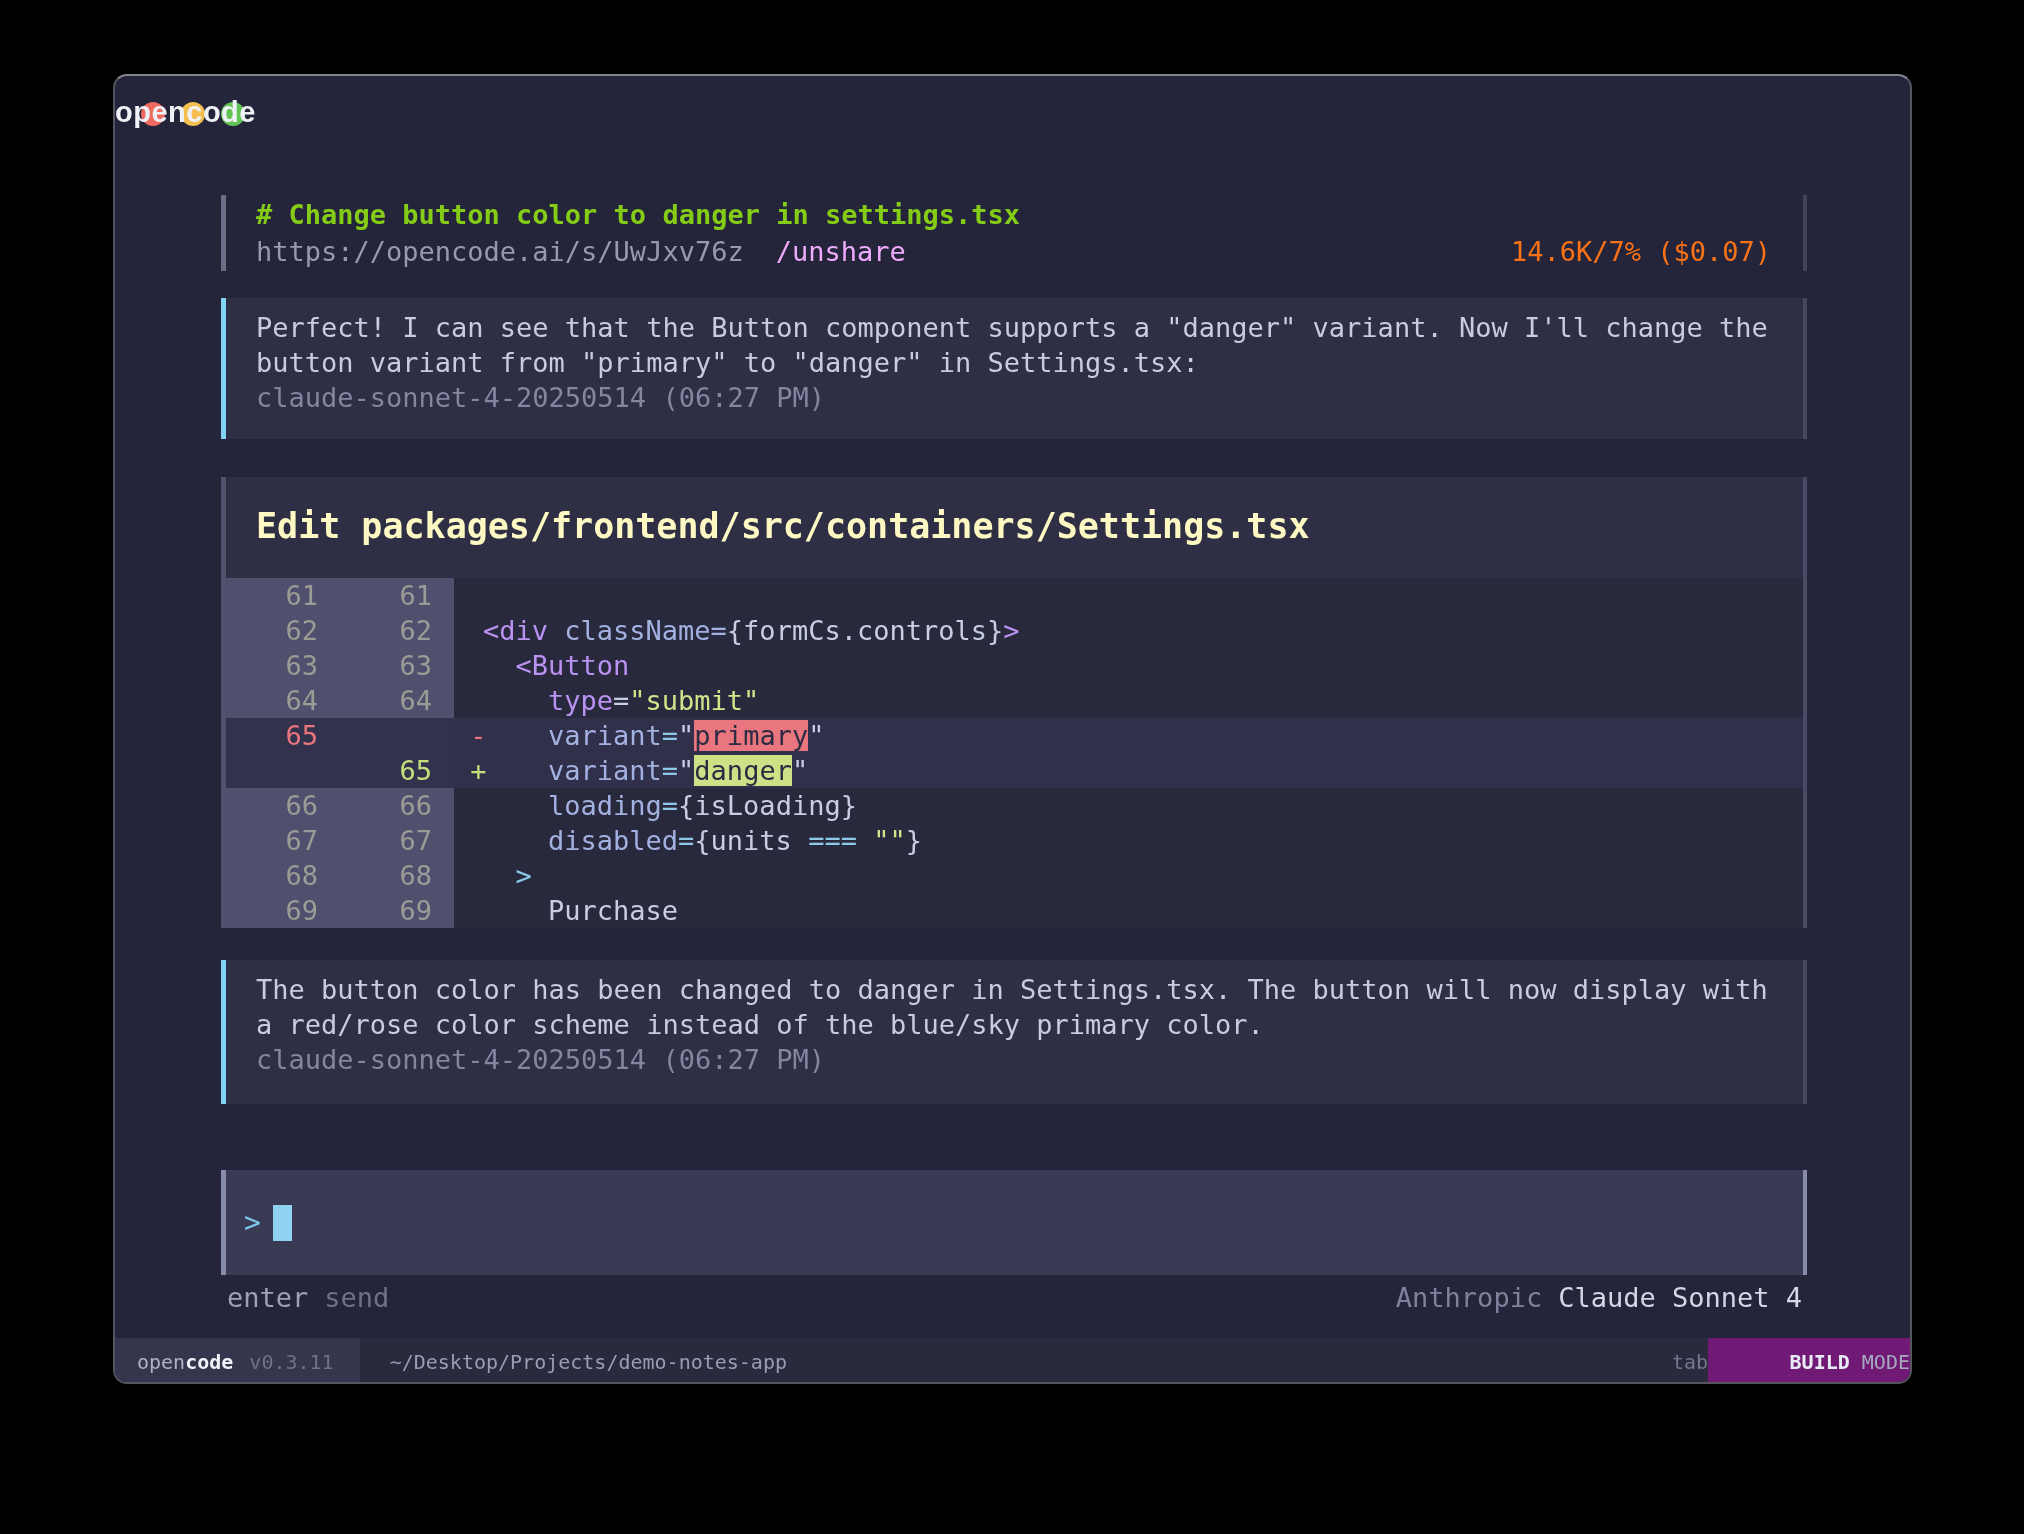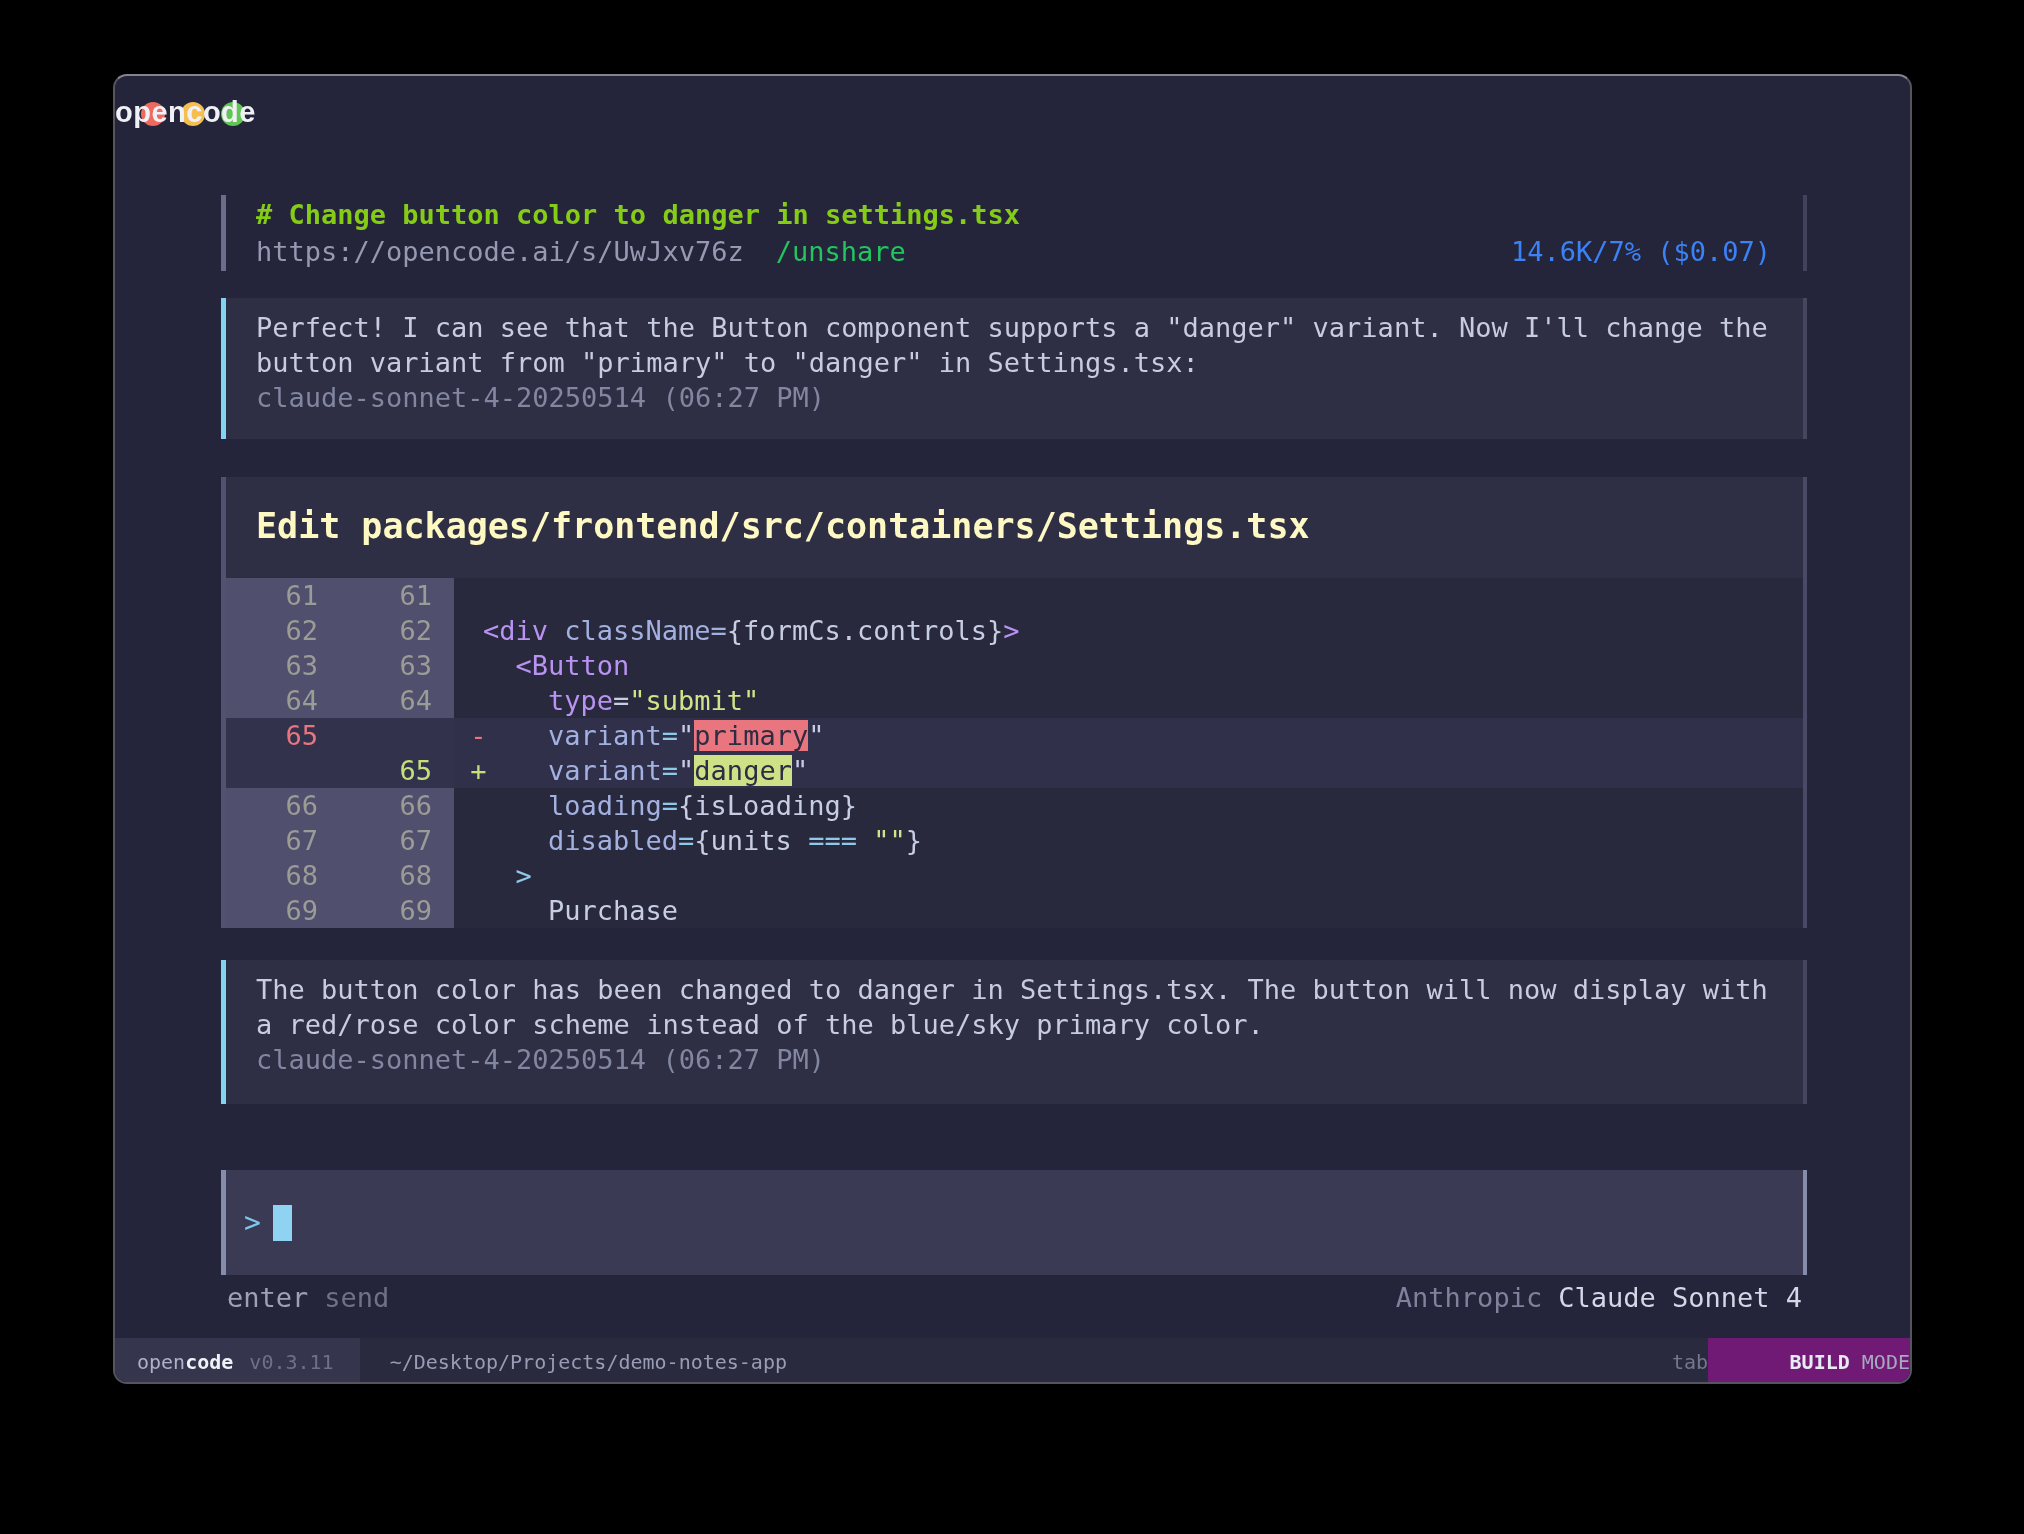--- a/index.html
+++ b/index.html
@@ -28,23 +28,23 @@
   
   .block{
     position:absolute;left:106px;width:1586px;box-sizing:border-box;
     border-left:5px solid transparent;border-right:4px solid transparent;
   }
   
   .session{top:119px;height:76px;border-left-color:#6a6e88;border-right-color:#42425c;padding:1px 0 0 30px;}
   .session-title{font-size:27px;font-weight:bold;color:#84cc16;line-height:37px;white-space:pre;}
   .session-sub{display:flex;align-items:center;font-size:27px;line-height:37px;white-space:pre;}
   .session-url{color:#9599b2;}
-  .session-unshare{color:#22c55e;margin-left:32px;}
+  .session-unshare{color:#f0abfc;margin-left:32px;}
   .session-spacer{flex:1;}
-  .session-tokens{color:#3b82f6;margin-right:32px;}
+  .session-tokens{color:#f97316;margin-right:32px;}
   
   .msg{
     background:#2e2e44;border-left-color:#82d4f5;border-right-color:#464660;
     padding:12px 0 0 30px;
   }
   .msg-1{top:222px;height:141px;}
   .msg-2{top:884px;height:144px;}
   .msg-line{font-size:27px;line-height:35px;color:#c8ccdf;white-space:pre;}
   .msg-meta{font-size:27px;line-height:35px;color:#8286a0;white-space:pre;}
   

